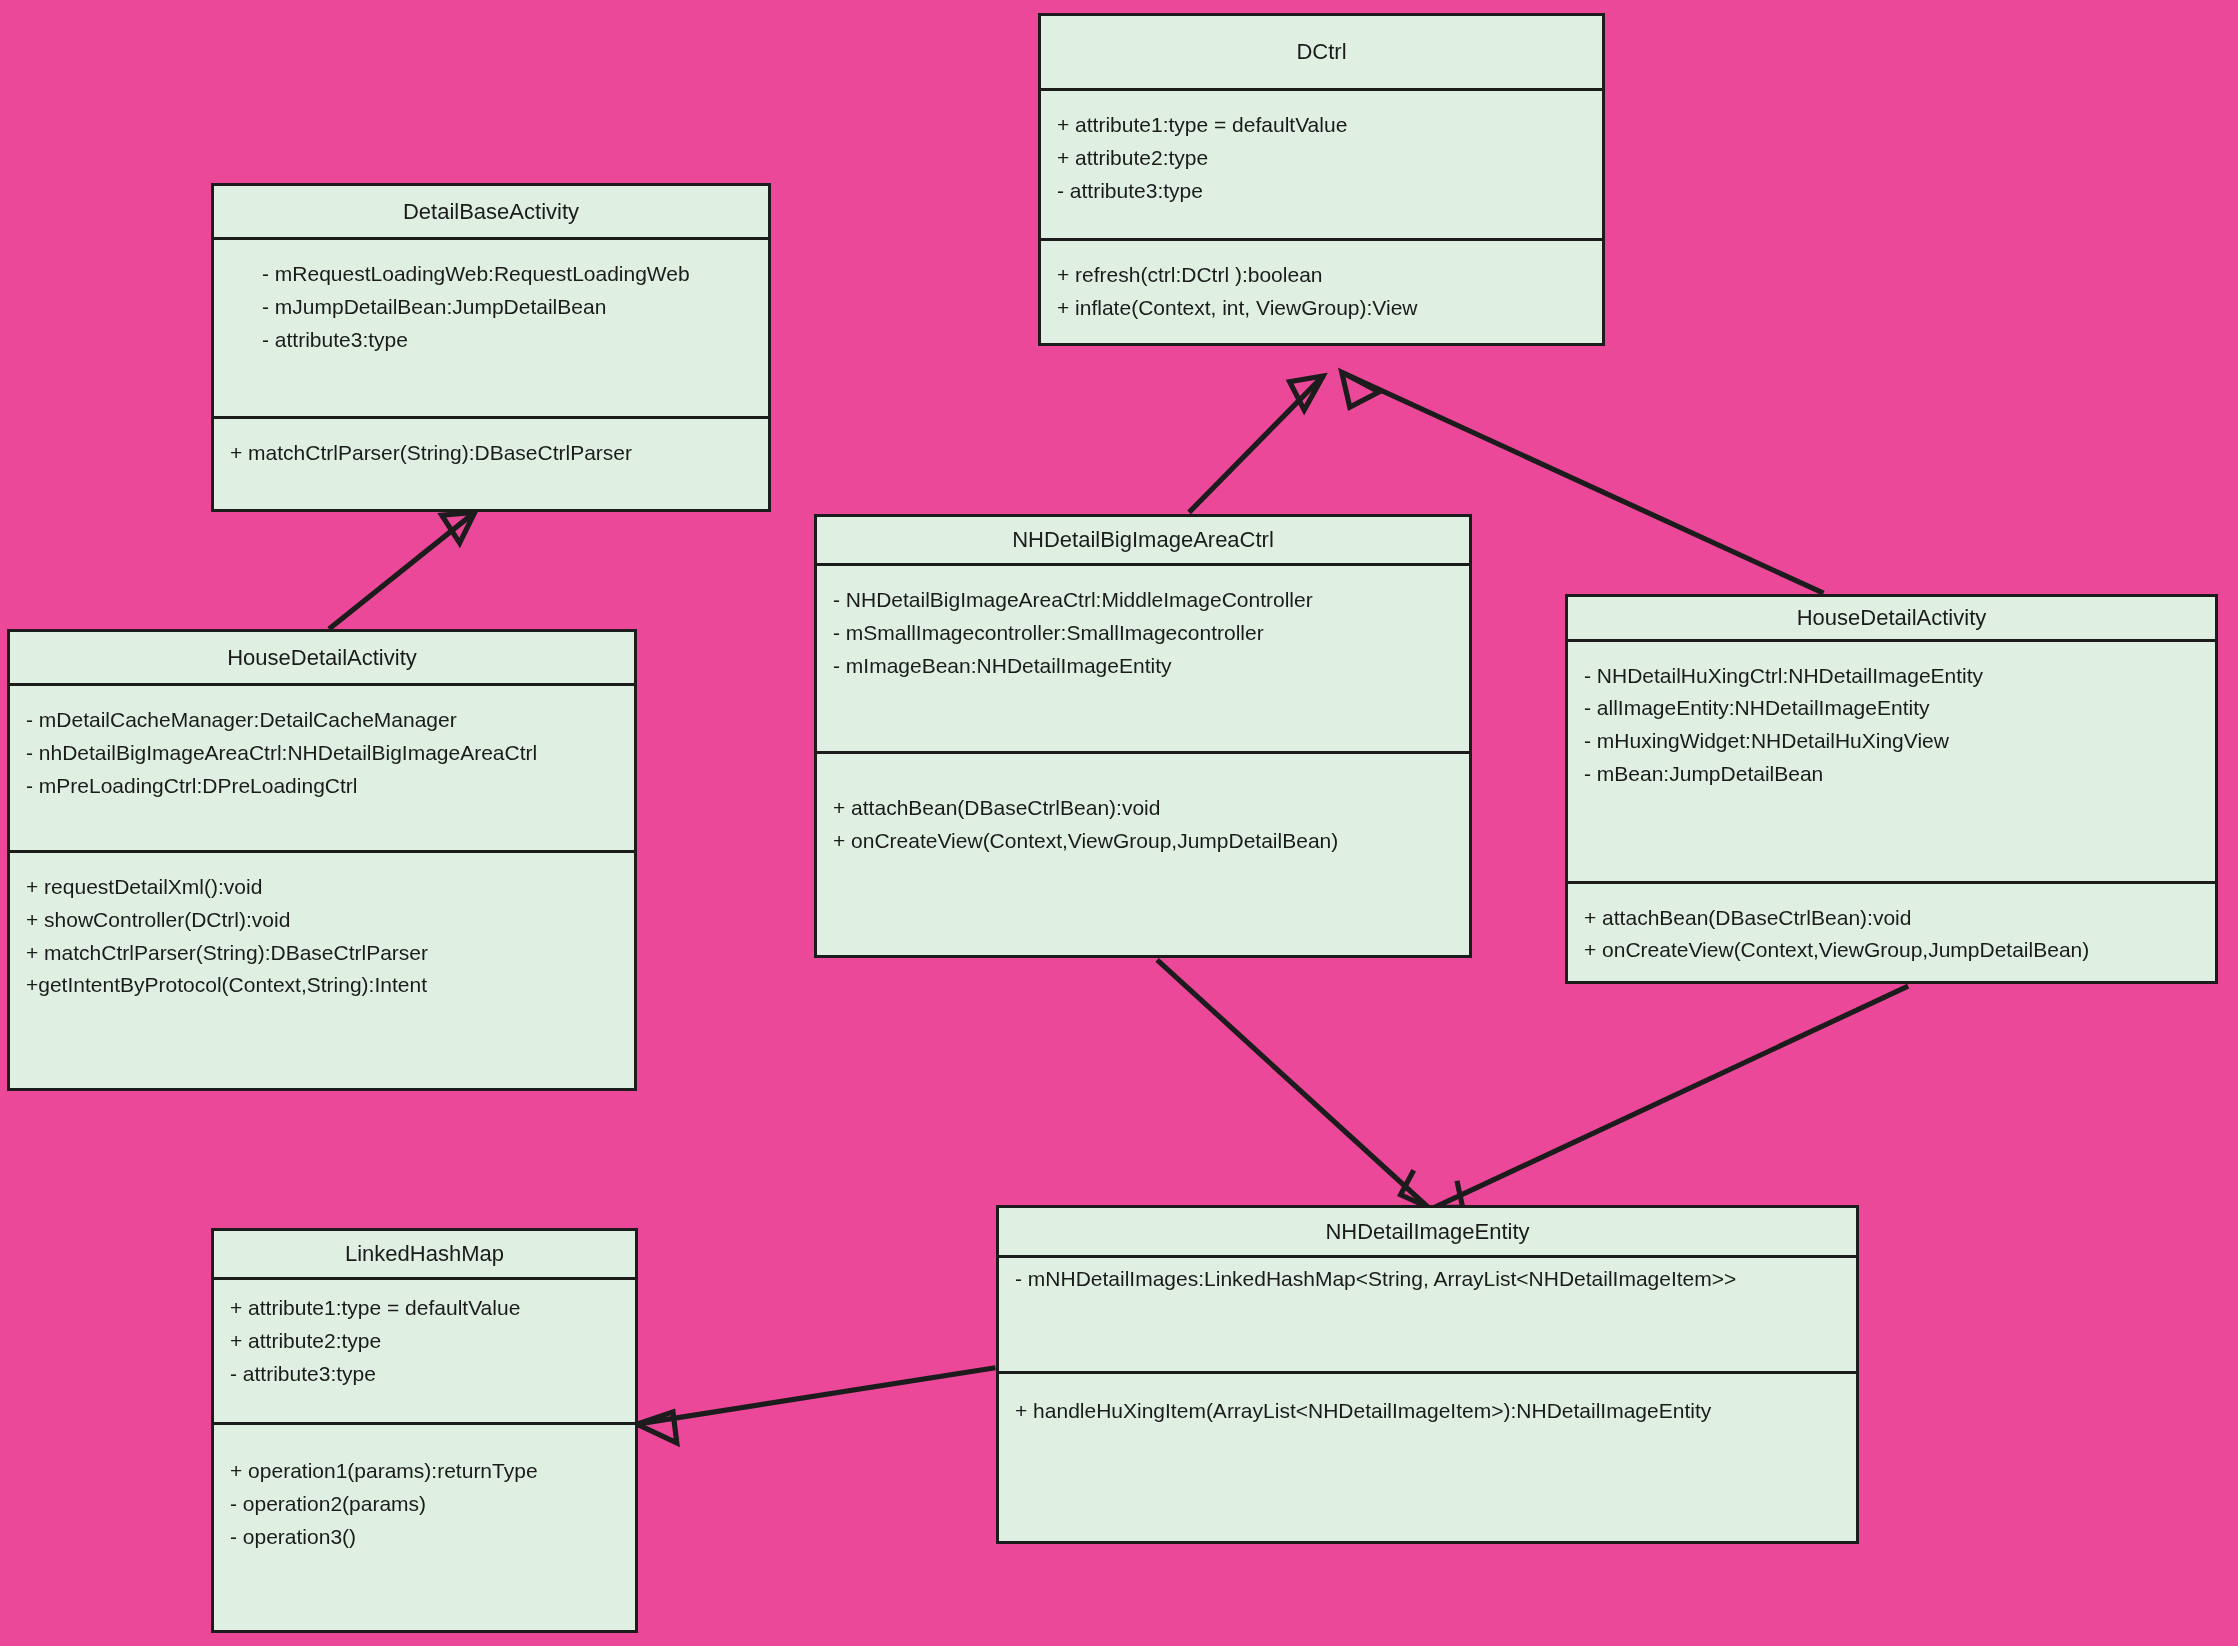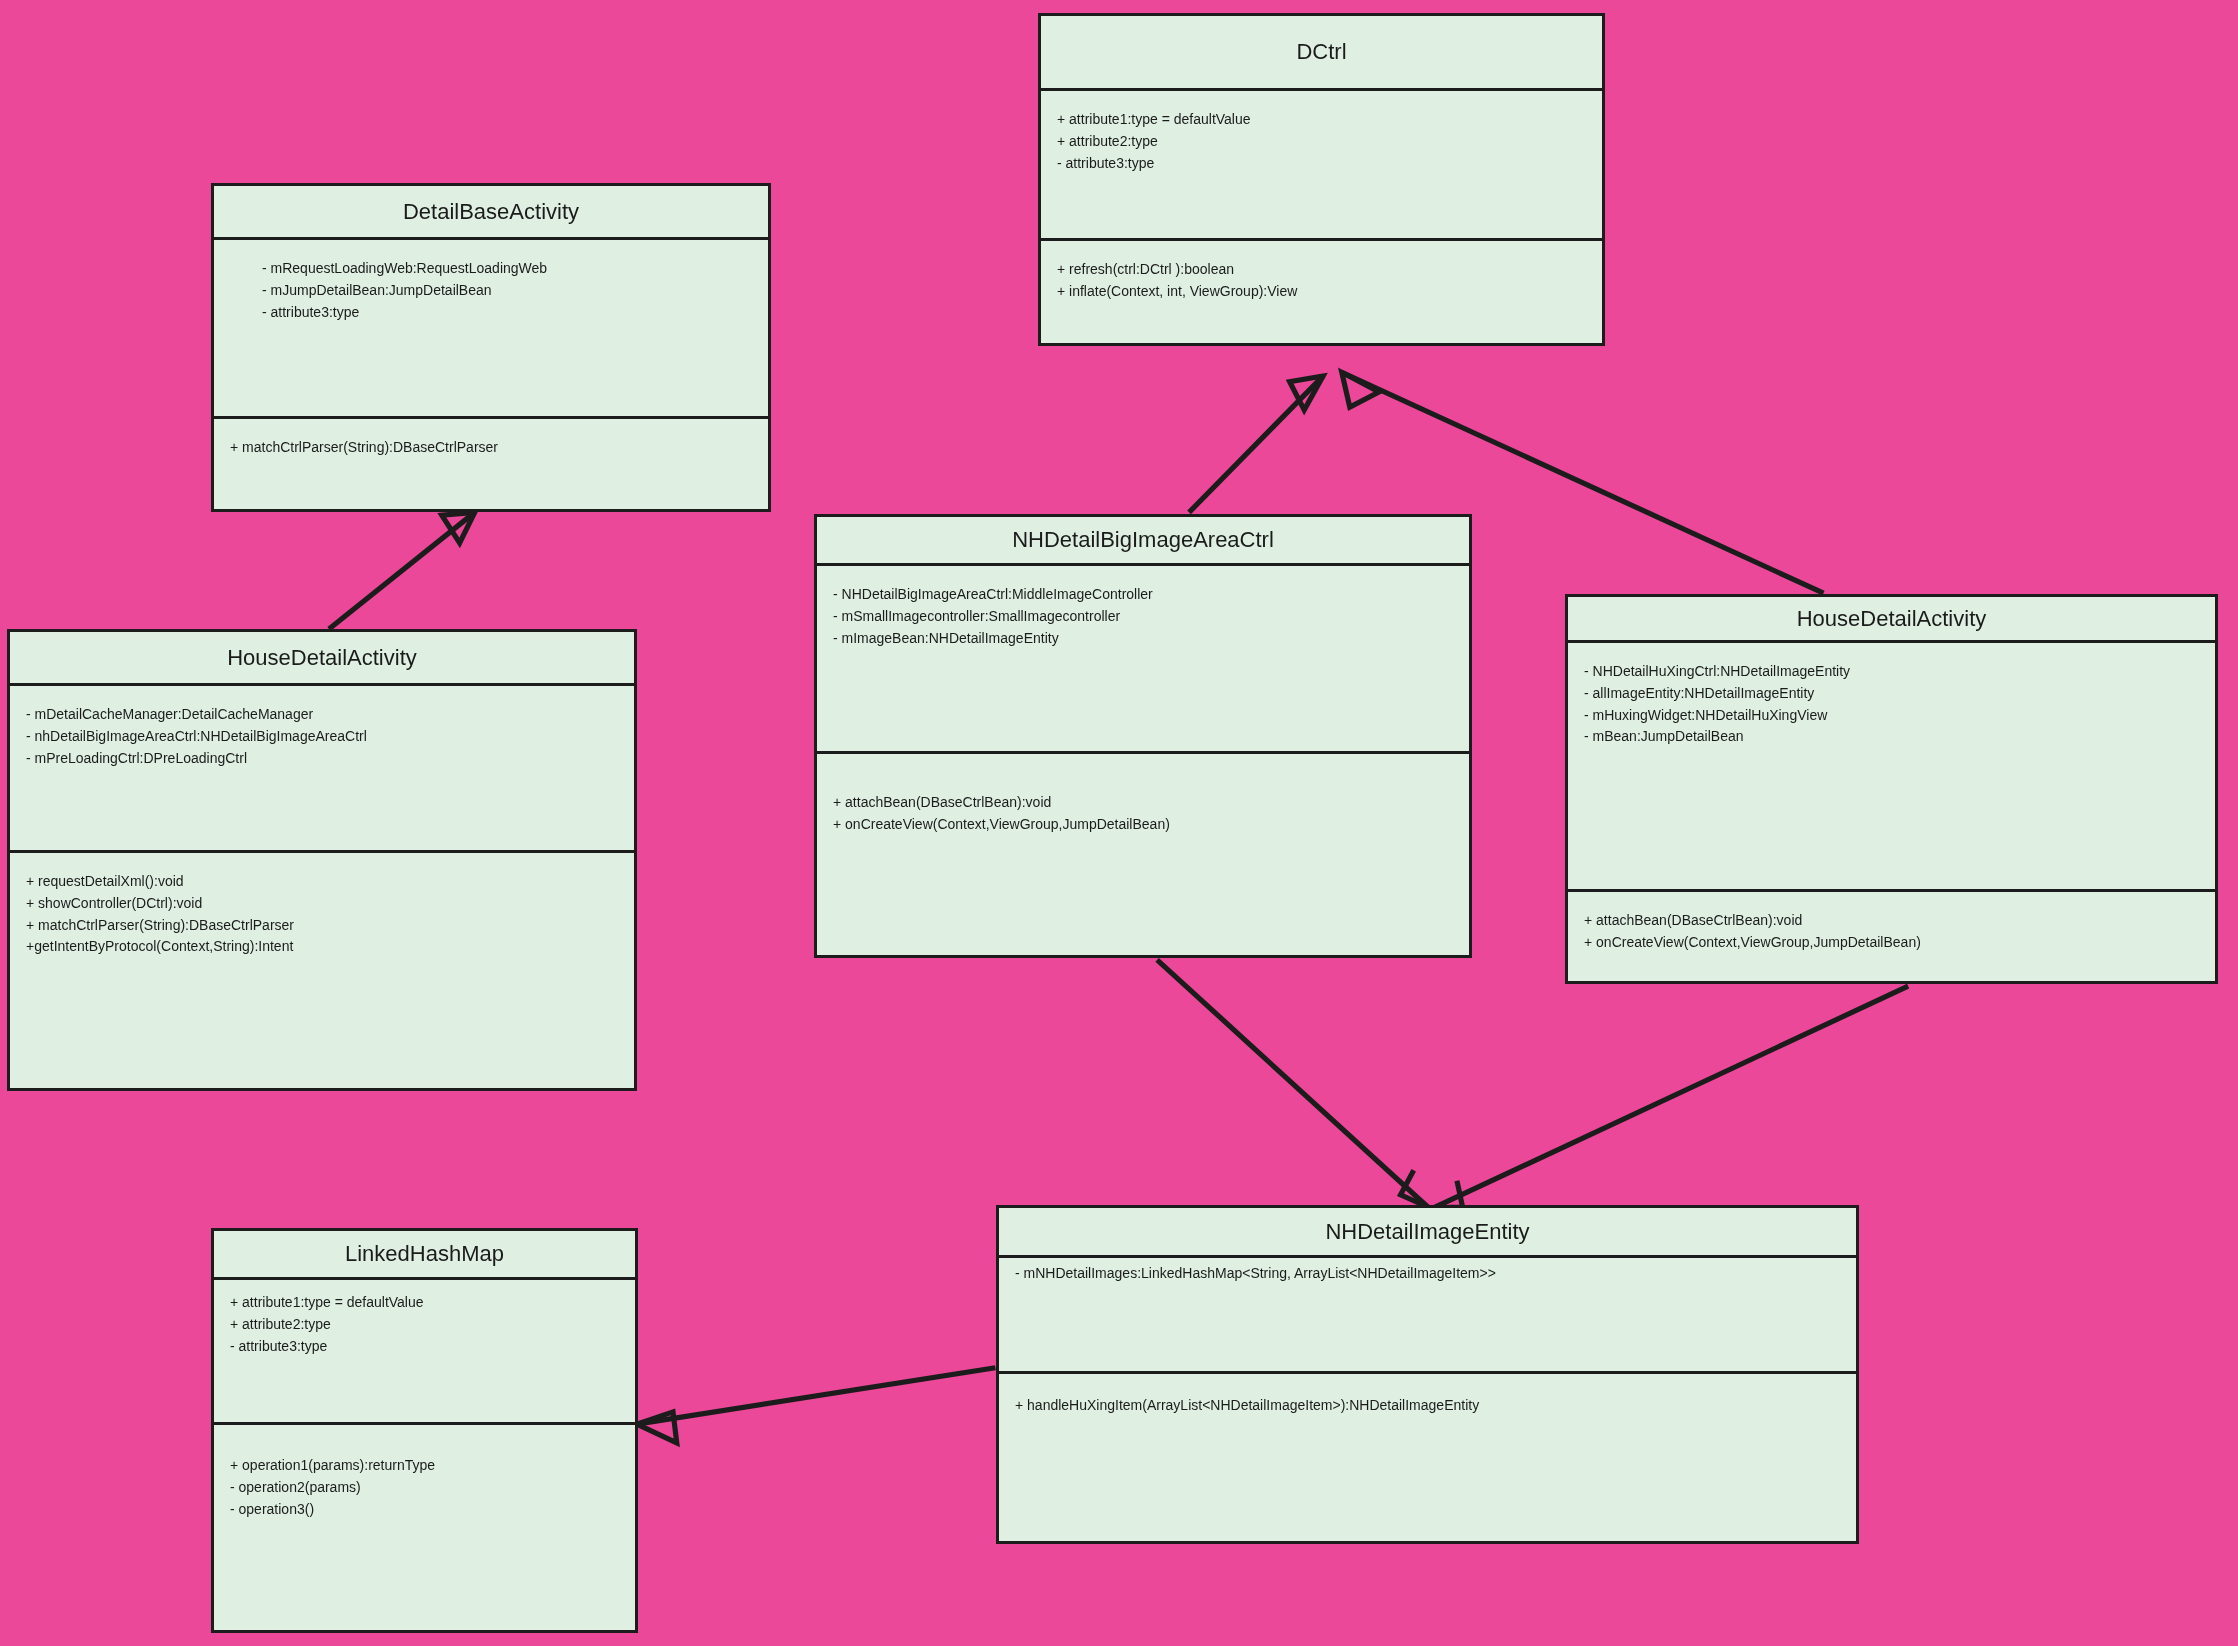--- a/index.html
+++ b/index.html
@@ -32,21 +32,21 @@
     display: flex;
     align-items: center;
     justify-content: center;
   }
   .cls-sep {
     border-top: 3.3px solid #1c1c1c;
   }
   .cls-compartment {
     box-sizing: border-box;
     padding: 18px 16px 14px 16px;
-    font-size: 14px;
+    font-size: 21px;
     color: #1b1b1b;
     line-height: 1.56;
   }
   .cls-compartment .row {
     white-space: pre-wrap;
     word-break: break-word;
   }
   .edge-layer {
     position: absolute;
     left: 0;

